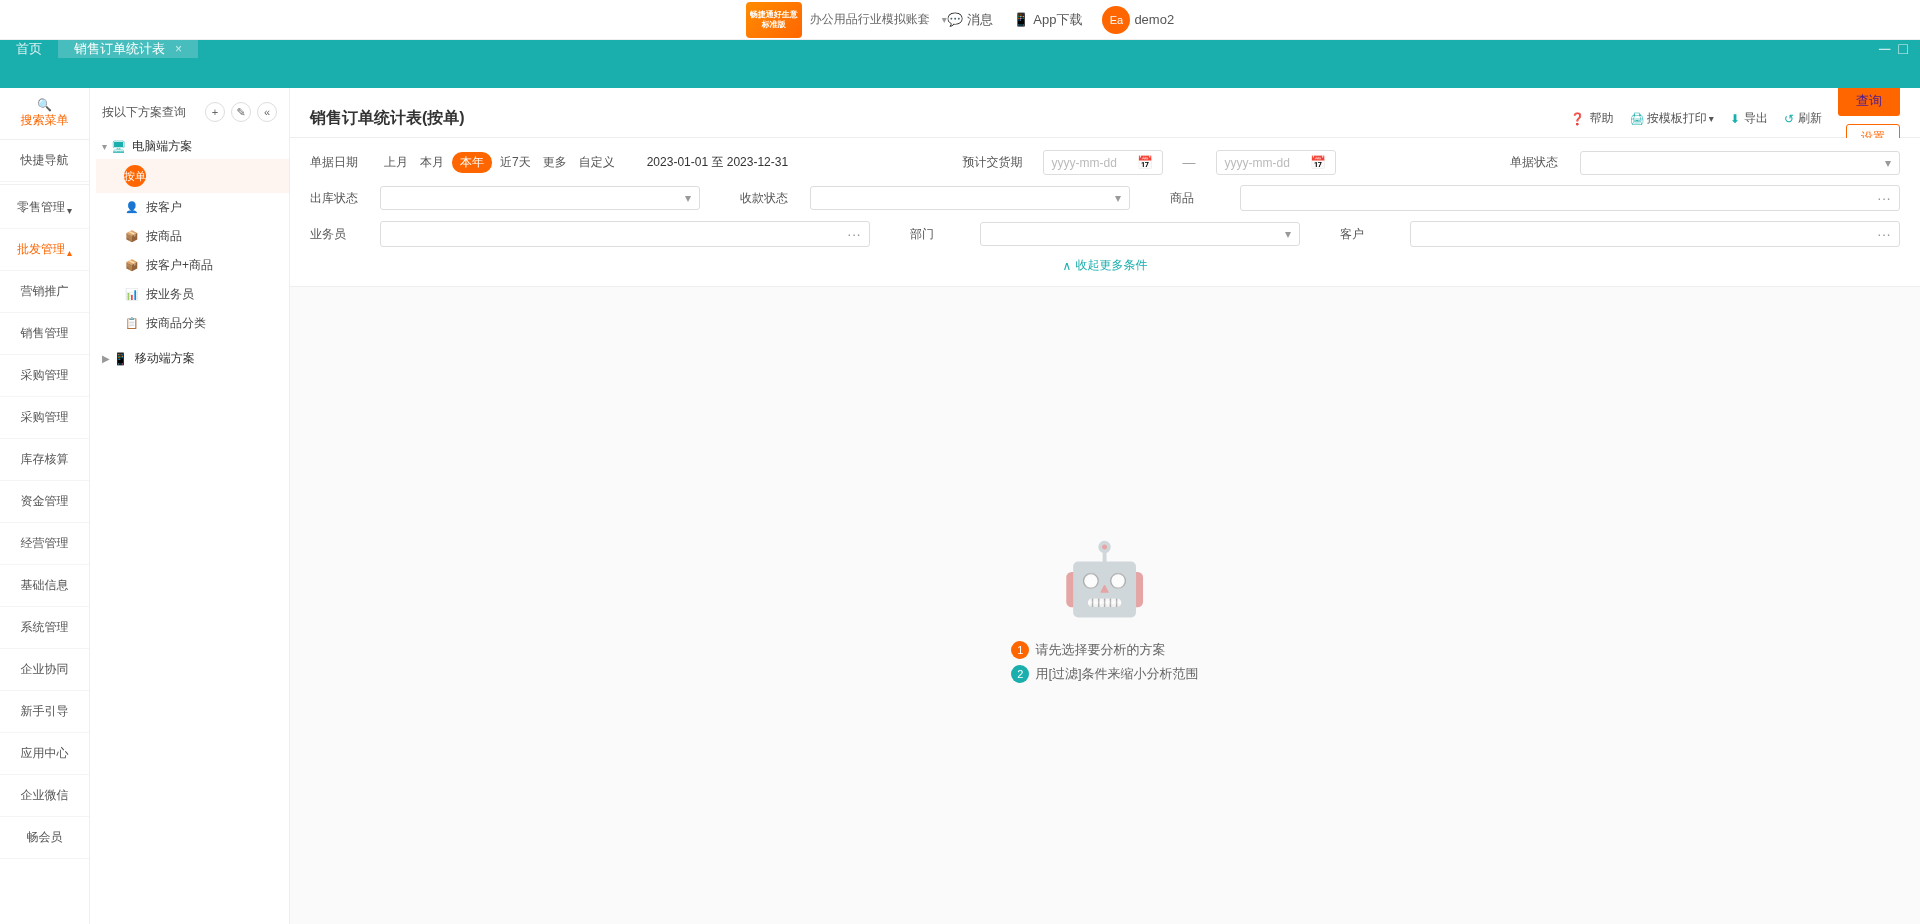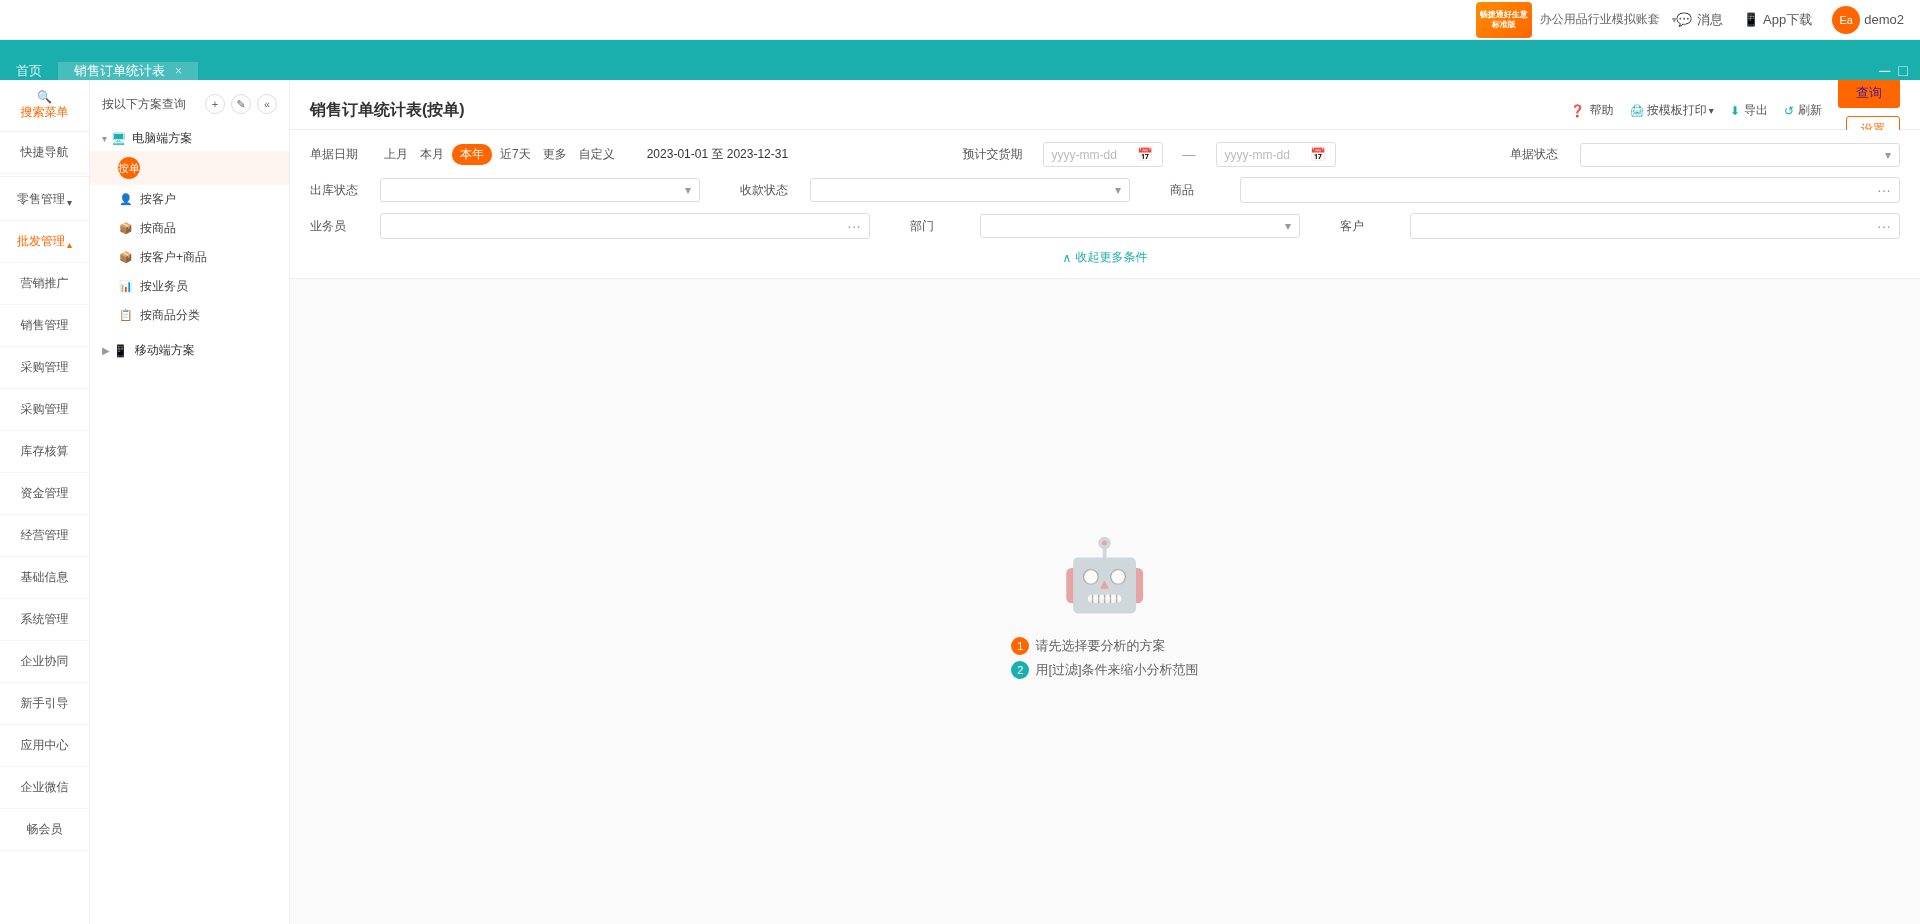--- a/index.html
+++ b/index.html
@@ -1,30 +1,30 @@
 <!DOCTYPE html>
 <html><head>
   <meta charset="utf-8">
   <style>
     * { margin: 0; padding: 0; box-sizing: border-box; }
     body { font-family: 'Microsoft YaHei', Arial, sans-serif; font-size: 13px; background: #f5f5f5; color: #333; width: 1920px; height: 924px; overflow: hidden; display: flex; flex-direction: column; }
 
     
-    .topbar { height: 40px; background: #fff; display: flex; align-items: center; justify-content: flex-end; padding: 0 16px; border-bottom: 1px solid #eee; flex-shrink: 0; }
+    .topbar { height: 40px; background: #fff; display: flex; align-items: center; justify-content: center; padding: 0 16px; border-bottom: 1px solid #eee; flex-shrink: 0; }
     .topbar-left { display: flex; align-items: center; gap: 8px; }
     .logo-box { width: 56px; height: 36px; background: linear-gradient(135deg, #ff8c00, #ff6600); border-radius: 4px; display: flex; align-items: center; justify-content: center; }
     .logo-text { color: #fff; font-size: 10px; font-weight: bold; text-align: center; line-height: 1.2; }
     .title-text { font-size: 12px; color: #666; }
     .dropdown-arrow { color: #999; font-size: 10px; margin-left: 4px; }
     .topbar-right { display: flex; align-items: center; gap: 20px; }
     .topbar-action { display: flex; align-items: center; gap: 4px; color: #555; font-size: 13px; cursor: pointer; }
     .avatar { width: 28px; height: 28px; border-radius: 50%; background: #ff6600; display: flex; align-items: center; justify-content: center; color: #fff; font-size: 11px; }
 
     
-    .tabbar { height: 40px; background: #1aaead; display: flex; align-items: flex-end; flex-shrink: 0; }
+    .tabbar { height: 48px; background: #1aaead; display: flex; align-items: flex-start; flex-shrink: 0; }
     .tab { display: flex; align-items: center; padding: 0 16px; color: rgba(255,255,255,0.85); font-size: 13px; cursor: pointer; gap: 6px; }
     .tab.home { background: transparent; }
     .tab.active { background: rgba(255,255,255,0.2); color: #fff; }
     .tab-close { font-size: 12px; color: rgba(255,255,255,0.7); margin-left: 4px; }
     .tabbar-right { margin-left: auto; display: flex; align-items: center; gap: 8px; padding-right: 12px; }
     .tabbar-icon { color: rgba(255,255,255,0.8); font-size: 16px; cursor: pointer; }
 
     
     .main-layout { display: flex; flex: 1; overflow: hidden; }
 
@@ -39,21 +39,21 @@
 
     
     .left-panel { width: 200px; background: #fff; border-right: 1px solid #eee; padding: 10px 0; flex-shrink: 0; overflow-y: auto; }
     .left-panel-header { display: flex; align-items: center; justify-content: space-between; padding: 4px 12px 8px; font-size: 12px; color: #666; }
     .left-panel-header-icons { display: flex; gap: 6px; }
     .lp-icon { width: 20px; height: 20px; border-radius: 50%; border: 1px solid #ddd; display: flex; align-items: center; justify-content: center; cursor: pointer; font-size: 11px; color: #666; }
     .scheme-section { padding: 4px 0; }
     .scheme-category { display: flex; align-items: center; padding: 4px 12px; font-size: 12px; color: #333; cursor: pointer; }
     .scheme-category .arrow { margin-right: 4px; color: #999; font-size: 10px; }
     .scheme-category .cat-icon { margin-right: 6px; color: #1aaead; }
-    .scheme-item { display: flex; align-items: center; padding: 6px 12px 6px 28px; font-size: 12px; color: #444; cursor: pointer; gap: 6px; }
+    .scheme-item { display: flex; align-items: center; padding: 6px 12px 6px 28px; font-size: 12px; color: #444; cursor: pointer; gap: 6px; margin-left: 6px; }
     .scheme-item.active { color: #ff6600; background: #fff5f0; }
     .scheme-item-icon { width: 16px; height: 16px; display: flex; align-items: center; justify-content: center; font-size: 11px; color: #888; }
     .active-dot { width: 22px; height: 22px; border-radius: 50%; background: #ff6600; display: flex; align-items: center; justify-content: center; color: #fff; font-size: 11px; }
 
     
     .right-panel { flex: 1; display: flex; flex-direction: column; overflow: hidden; }
 
     
     .page-titlebar { background: #fff; padding: 12px 20px 0; border-bottom: 1px solid #eee; flex-shrink: 0; display: flex; align-items: center; justify-content: space-between; height: 50px; }
     .page-title { font-size: 16px; font-weight: bold; color: #333; }

